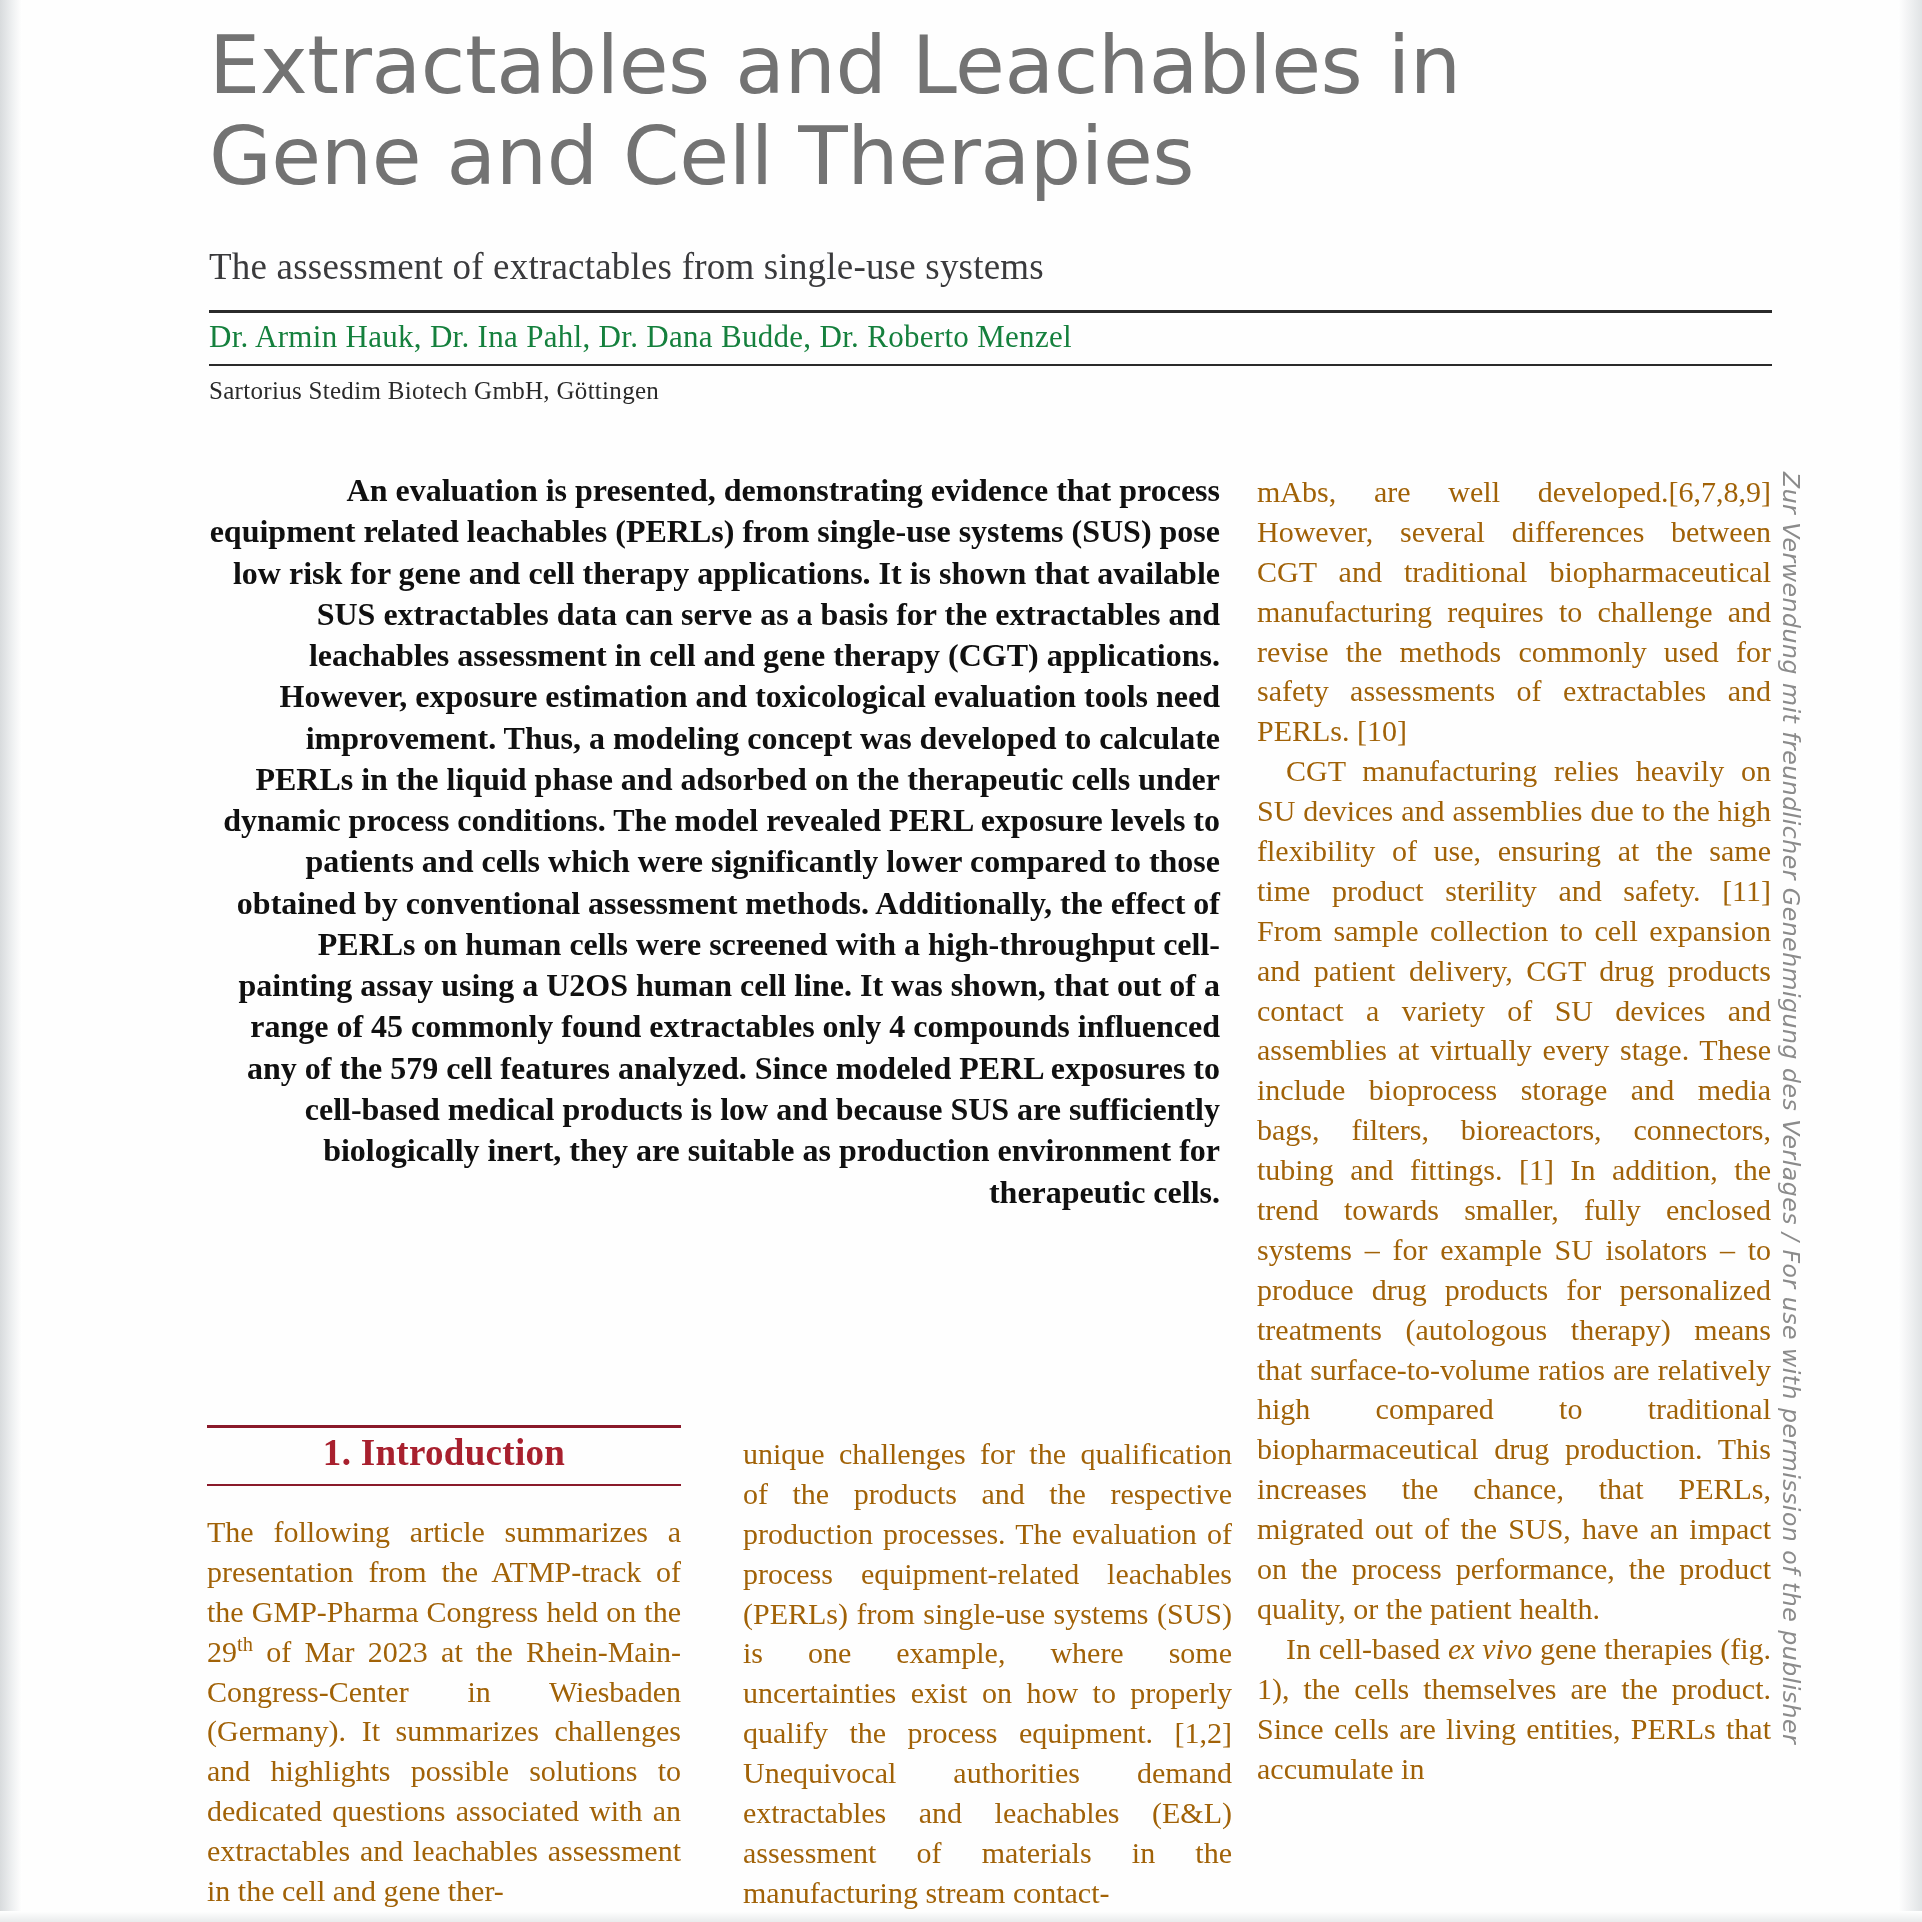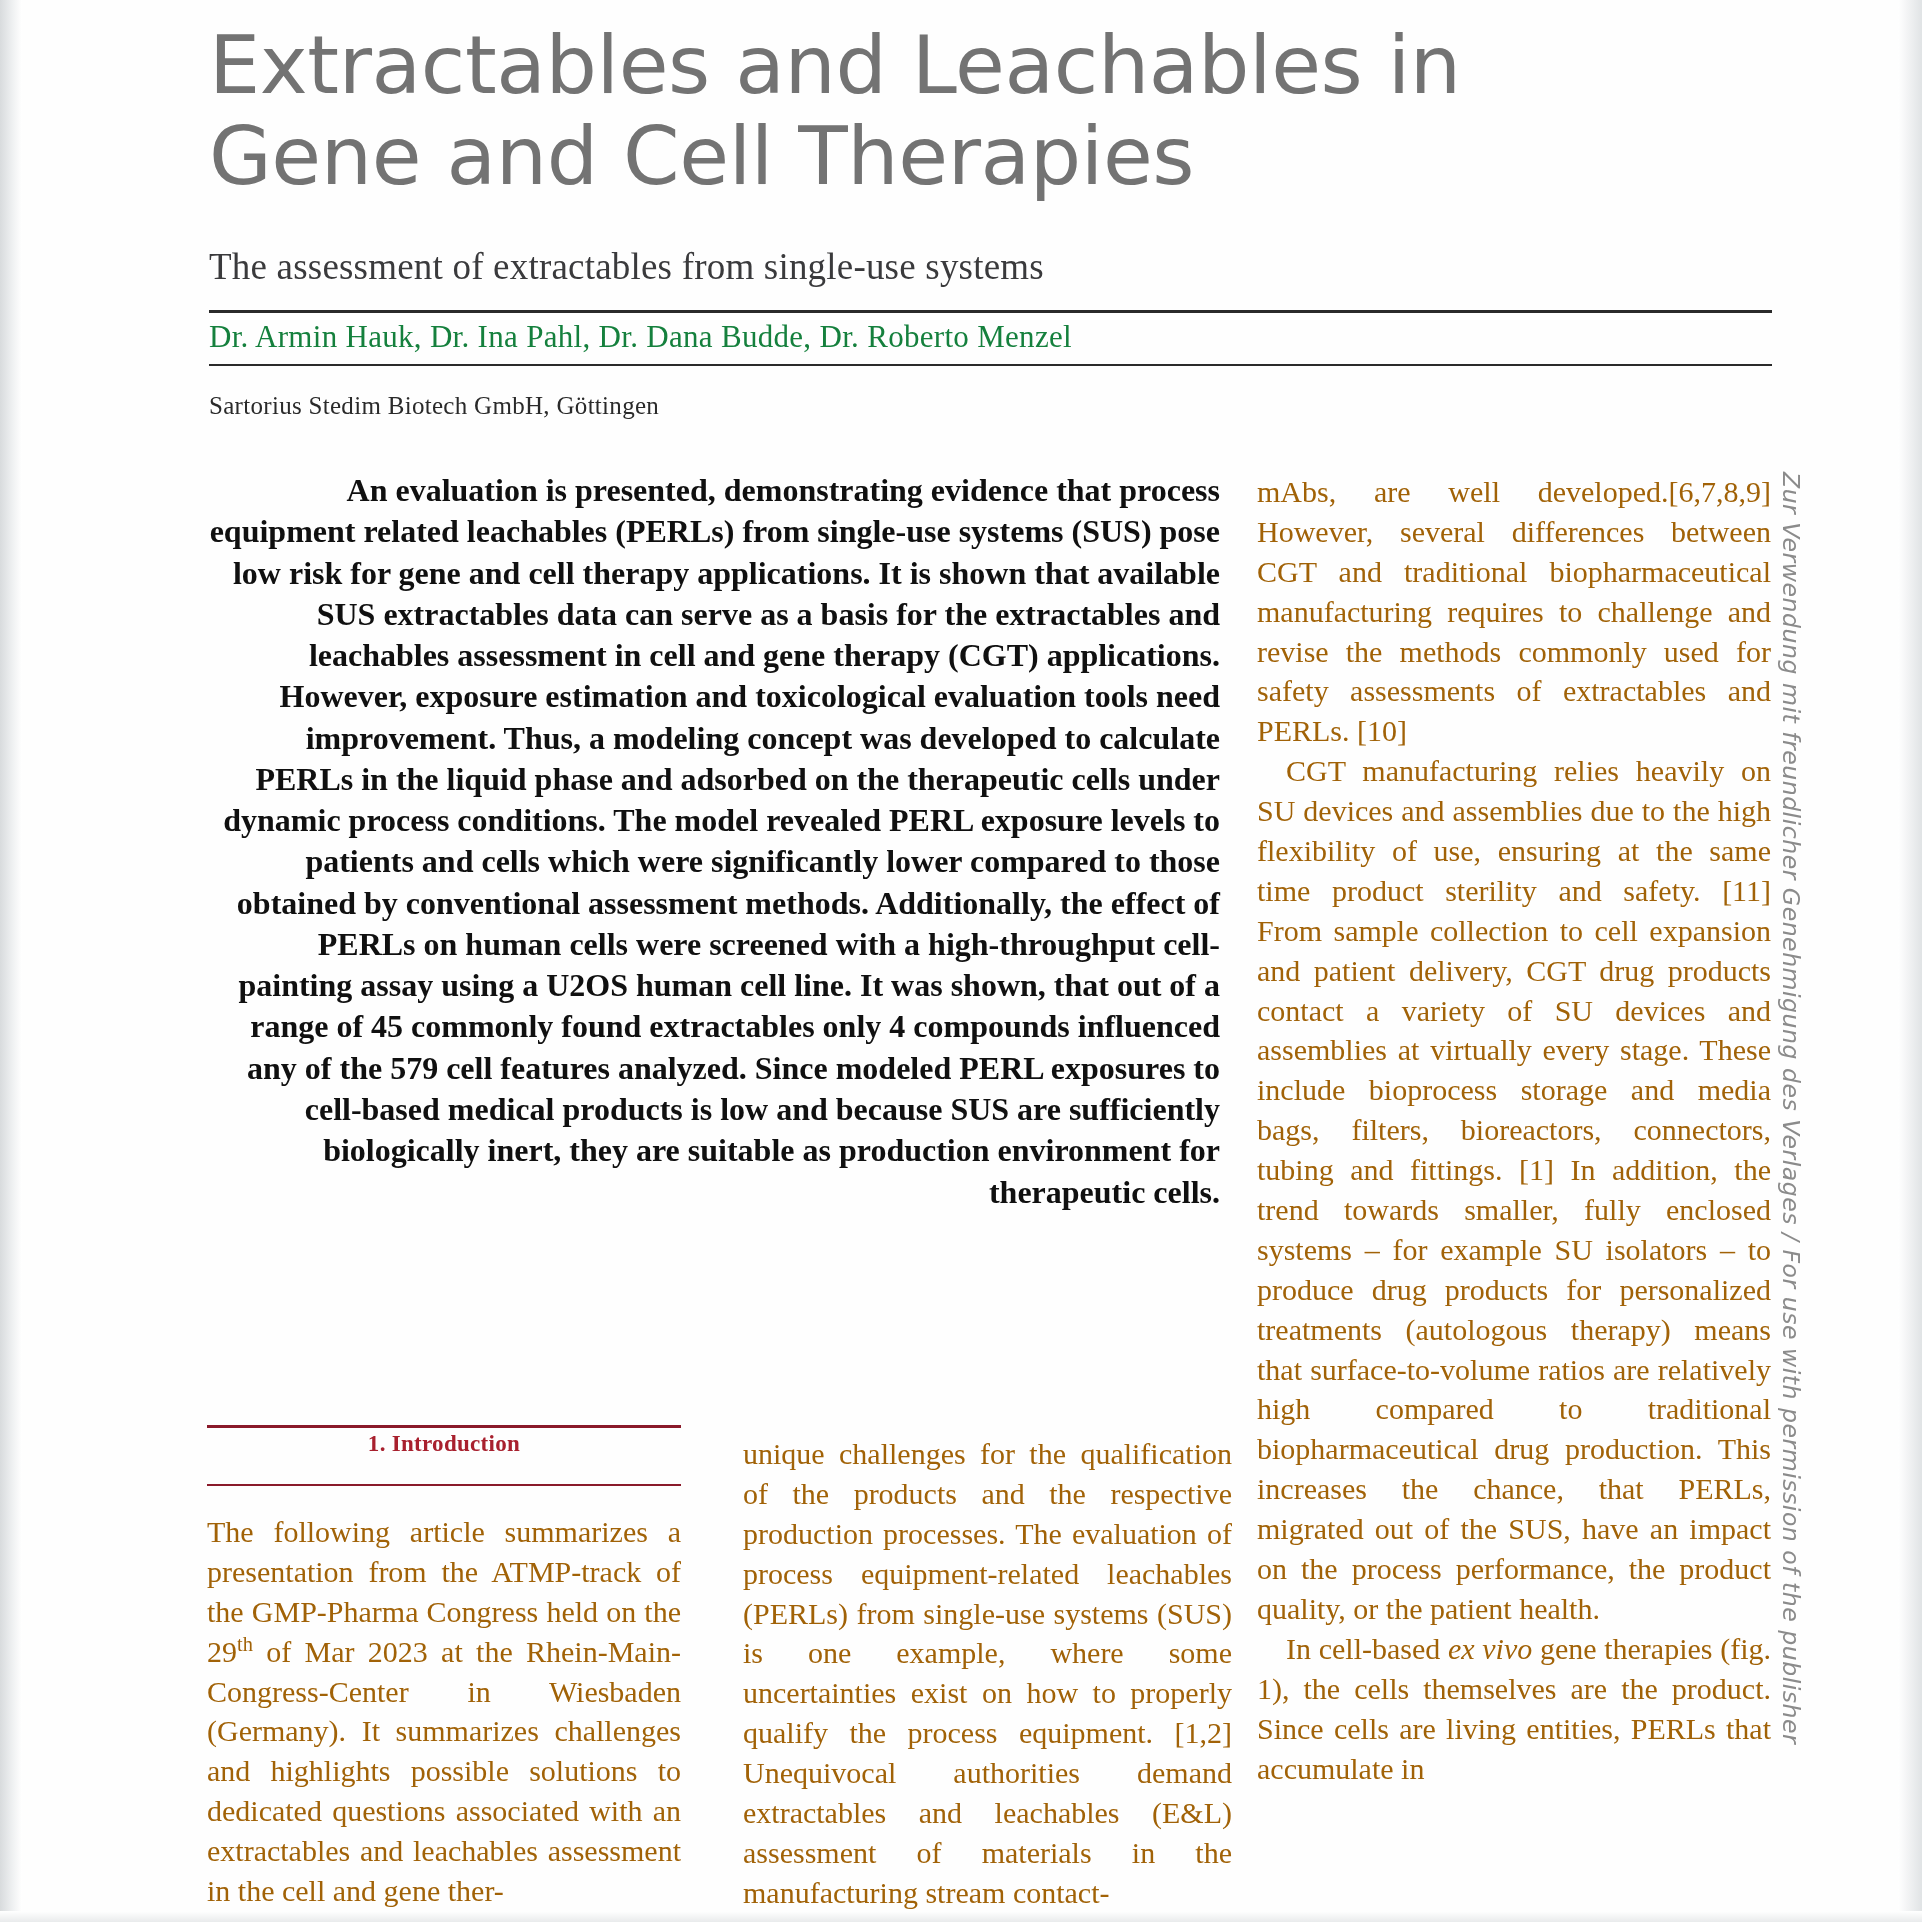--- a/index.html
+++ b/index.html
@@ -66,21 +66,21 @@
     position: absolute;
     left: 209px;
     top: 364px;
     width: 1563px;
     height: 1.7px;
     background: #2a2a2a;
   }
   .affiliation {
     position: absolute;
     left: 209px;
-    top: 392px;
+    top: 377px;
     width: 1563px;
     font-family: "Liberation Serif", serif;
     font-size: 25px;
     color: #2a2a2a;
     letter-spacing: 0.3px;
   }
   
   .abstract {
     position: absolute;
     left: 204px;
@@ -103,21 +103,21 @@
     background: #8a1a2a;
   }
   .sec-heading {
     position: absolute;
     left: 207px;
     top: 1431px;
     width: 474px;
     text-align: center;
     font-family: "Liberation Serif", serif;
     font-weight: bold;
-    font-size: 23px;
+    font-size: 37px;
     color: #a8202e;
     letter-spacing: 0.3px;
   }
   .sec-rule-b {
     position: absolute;
     left: 207px;
     top: 1484px;
     width: 474px;
     height: 1.7px;
     background: #8a1a2a;

